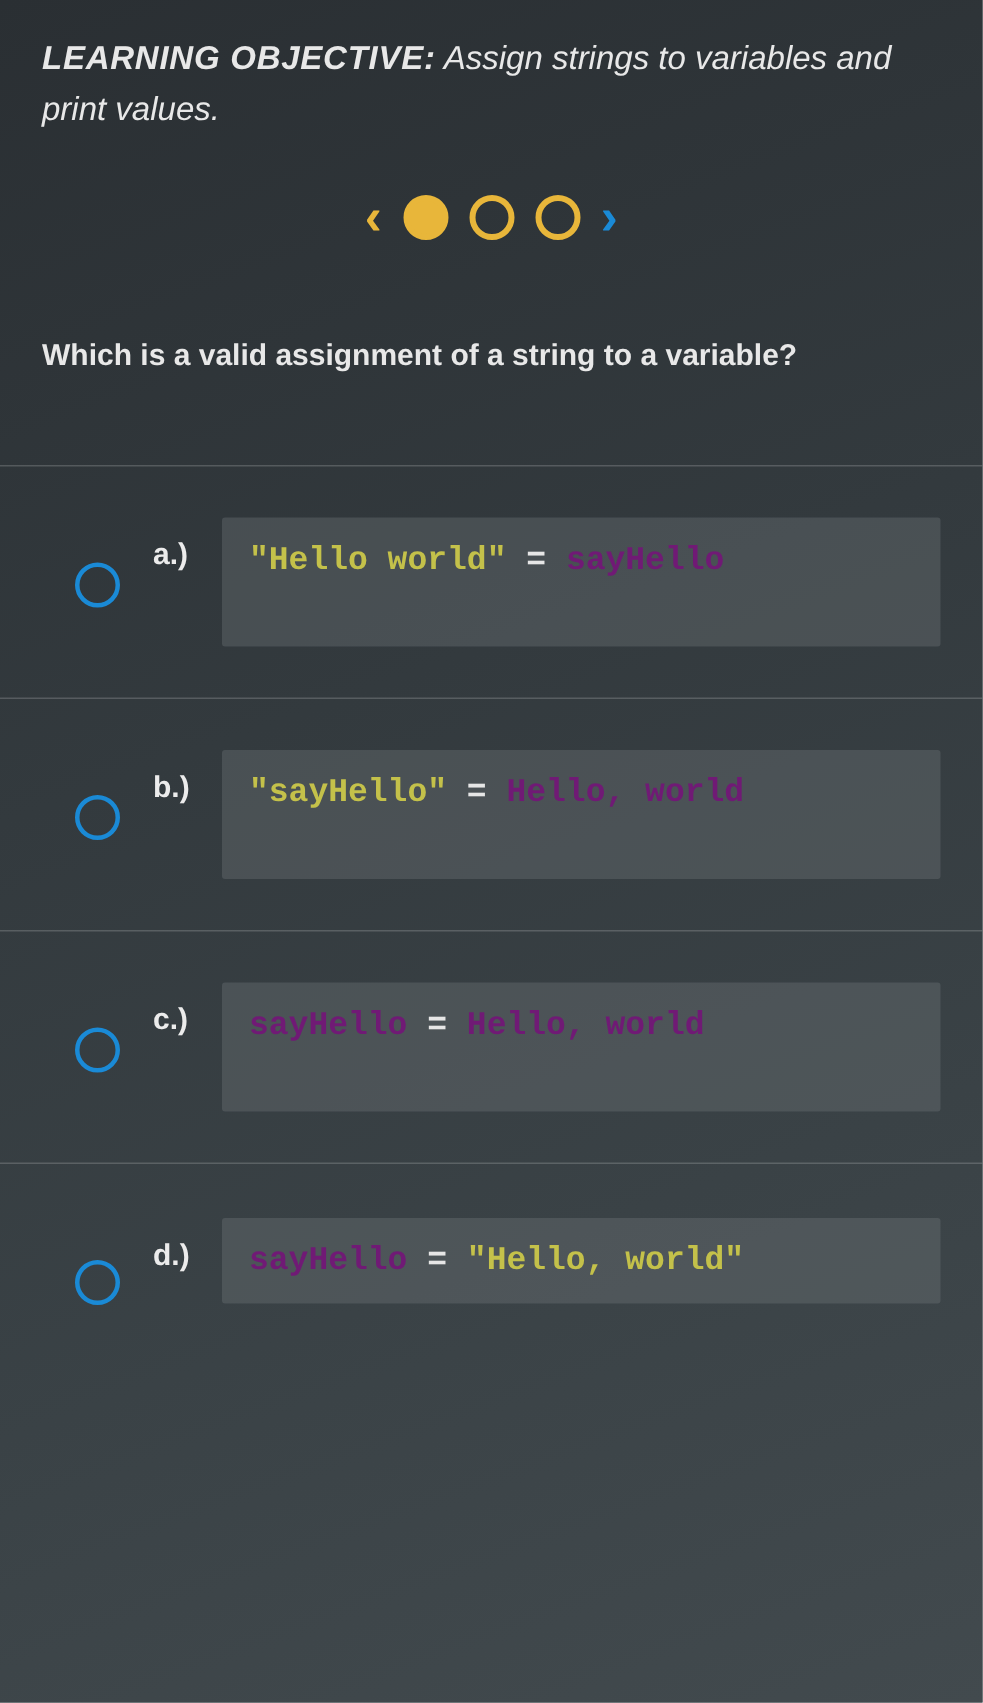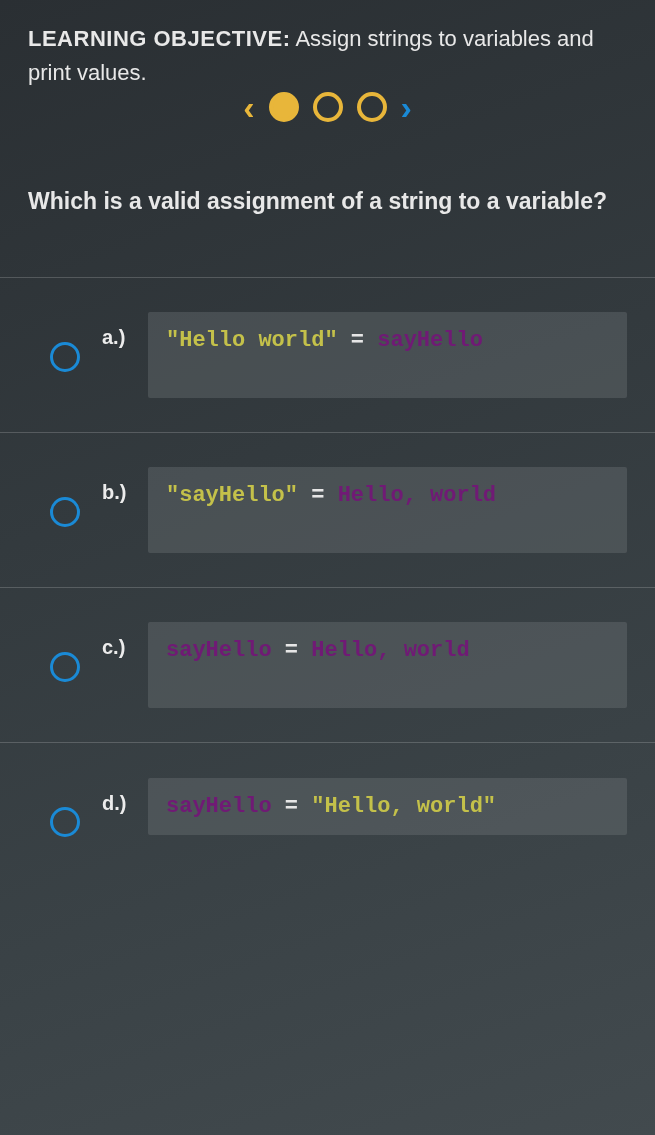--- a/index.html
+++ b/index.html
@@ -10,20 +10,22 @@
     font-family: Arial, Helvetica, sans-serif;
     color: #e8e8e8;
     overflow: hidden;
   }
   .container {
     padding: 22px 28px 0 28px;
   }
   .objective {
     font-size: 22px;
     line-height: 1.55;
+    margin-bottom: 38px;
+    font-style: italic;
   }
   .objective .label {
     font-weight: 700;
     letter-spacing: 0.5px;
   }
   .pager {
     display: flex;
     align-items: center;
     justify-content: center;
     gap: 14px;
@@ -40,21 +42,21 @@
   .pager .chev.right { color: #1a8ad6; }
   .pager .dot {
     width: 30px;
     height: 30px;
     border-radius: 50%;
     border: 4px solid #e8b63a;
     cursor: pointer;
   }
   .pager .dot.filled { background: #e8b63a; }
   .question {
-    font-size: 23px;
+    font-size: 20px;
     font-weight: 700;
     line-height: 1.5;
     margin-bottom: 58px;
   }
   .answers {
     margin: 0 -28px;
   }
   .answer {
     border-top: 1px solid rgba(255,255,255,0.18);
     padding: 34px 28px 34px 28px;

